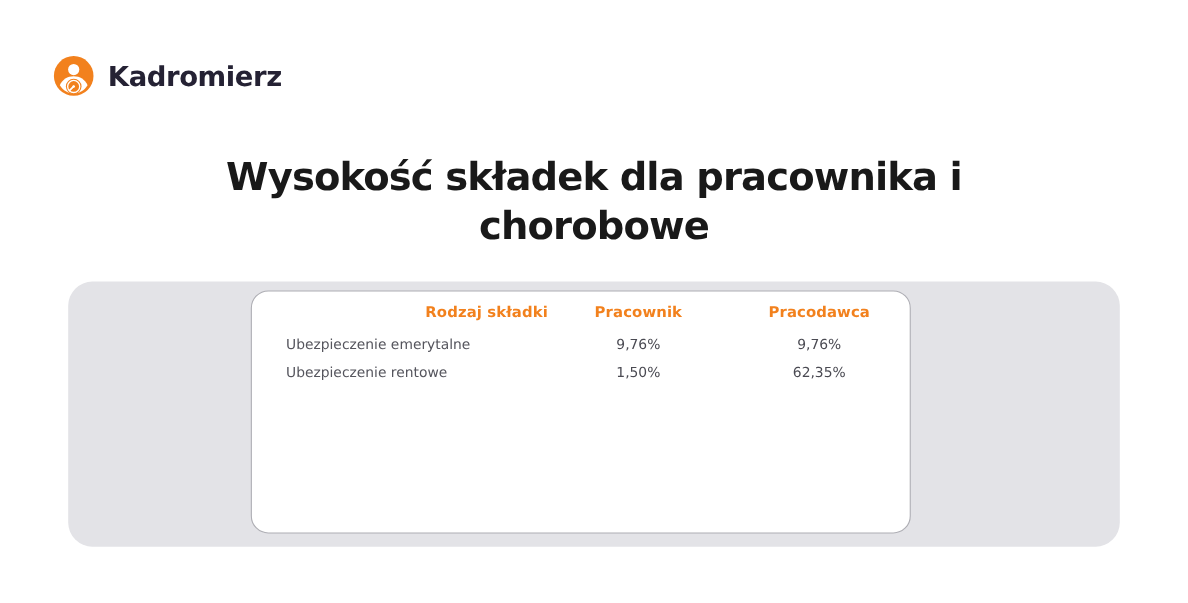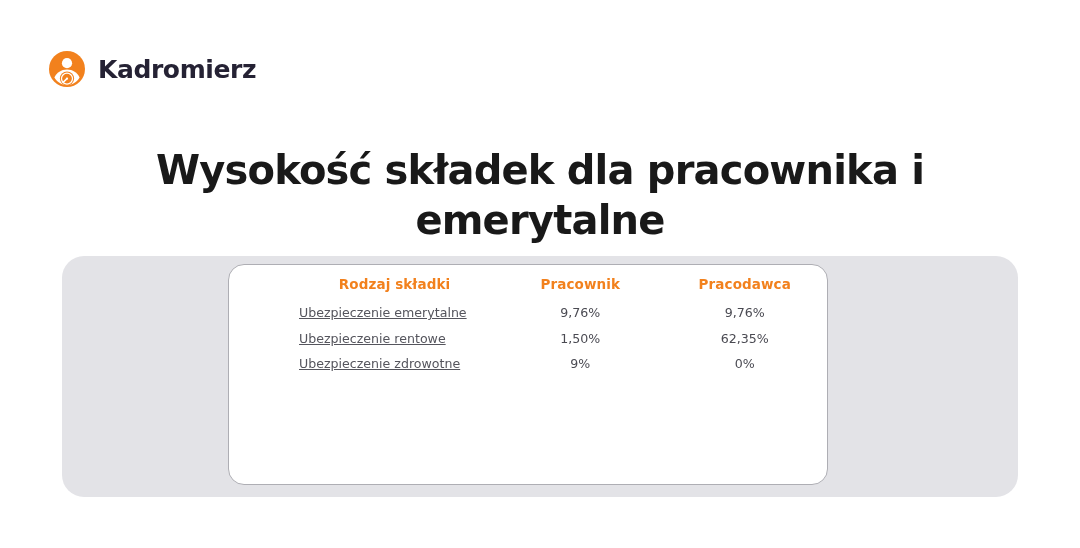--- a/index.html
+++ b/index.html
@@ -43,21 +43,21 @@
 
   
   .headline {
     position: absolute;
     left: 50%;
     transform: translateX(-50%);
     top: 118px;
     width: 820px;
     text-align: center;
     font-family: "DejaVu Sans", sans-serif;
-    font-size: 40px;
+    font-size: 35px;
     font-weight: 700;
     line-height: 1.25;
     letter-spacing: -0.8px;
     color: #191919;
   }
 
   
   .backdrop {
     position: absolute;
     left: 62px;
@@ -94,40 +94,39 @@
 
   table.rates th {
     font-family: "DejaVu Sans", sans-serif;
     font-size: 13.5px;
     font-weight: 700;
     color: #f2811d;
     padding: 2px 0 9px 0;
     letter-spacing: 0.1px;
   }
   table.rates th.h-name {
-    text-align: center;
+    text-align: right;
     padding-left: 62px;
     margin-left: 28px;
   }
 
   table.rates td {
     font-family: "DejaVu Sans", sans-serif;
     font-size: 12.6px;
     font-weight: 400;
     color: #4a4a52;
     text-align: center;
     padding: 4.4px 0;
     vertical-align: top;
     line-height: 1.32;
   }
   table.rates td.t-name {
     text-align: left;
-    padding-left: 70px;
+    padding-left: 31px;
     color: #55555d;
-    text-decoration: underline;
   }
   table.rates tr.last td { padding-bottom: 2px; }
   .nm-l2 { display: block; }
 </style>
 </head>
 <body>
 
 <div class="brand">
   <svg class="brand-mark" viewBox="0 0 38 38">
     <circle cx="19" cy="19" r="18" fill="#f2811d"></circle>
@@ -137,21 +136,21 @@
     <circle cx="19" cy="28.6" r="5.5" fill="none" stroke="#ffffff" stroke-width="1.25"></circle>
     <path d="M19 28.6 L15.1 32.4" stroke="#ffffff" stroke-width="1.5" stroke-linecap="round"></path>
     <circle cx="19" cy="28.6" r="1.15" fill="#ffffff"></circle>
   </svg>
   <span class="brand-name">Kadromierz</span>
 </div>
 
 <h1 class="headline">
   <span>Wysokość składek dla pracownika i</span>
   <br>
-  <span>emerytalne</span>
+  <span>chorobowe</span>
 </h1>
 
 <div class="backdrop"></div>
 
 <div class="card">
   <table class="rates">
     <colgroup>
       <col class="c-name">
         <col class="c-empl">
         <col class="c-emplr">
@@ -167,20 +166,15 @@
       <tr>
         <td class="t-name">Ubezpieczenie emerytalne</td>
         <td>9,76%</td>
         <td>9,76%</td>
       </tr>
       <tr>
         <td class="t-name">Ubezpieczenie rentowe</td>
         <td>1,50%</td>
         <td>62,35%</td>
       </tr>
-      <tr>
-        <td class="t-name">Ubezpieczenie zdrowotne</td>
-        <td>9%</td>
-        <td>0%</td>
-      </tr>
     </tbody>
   </table>
 </div>
 
 </body></html>

